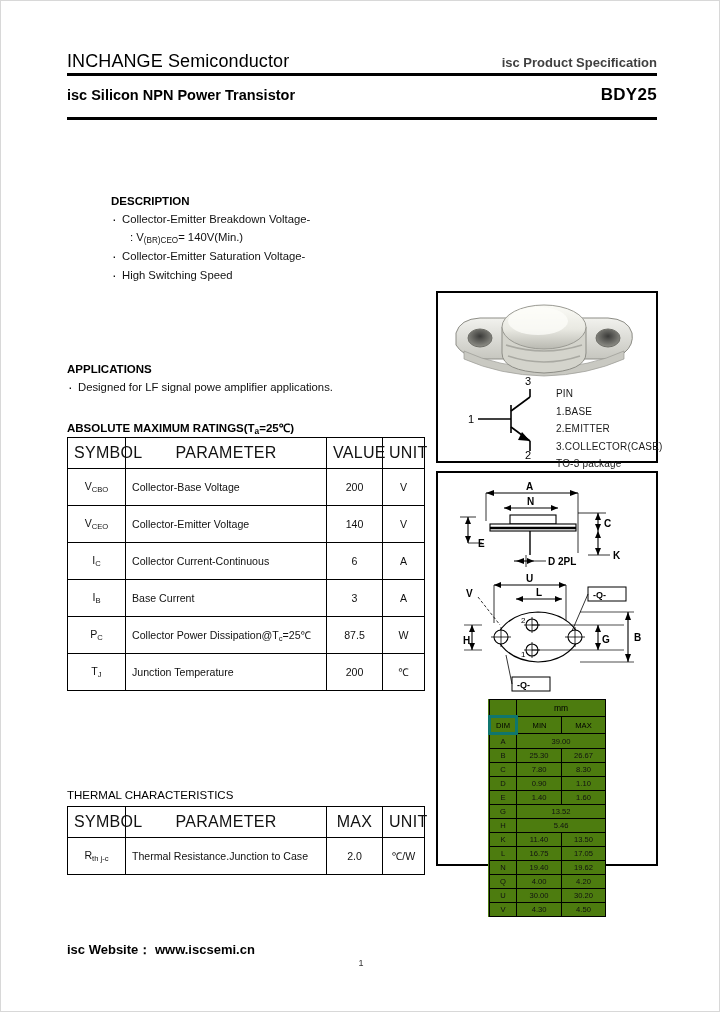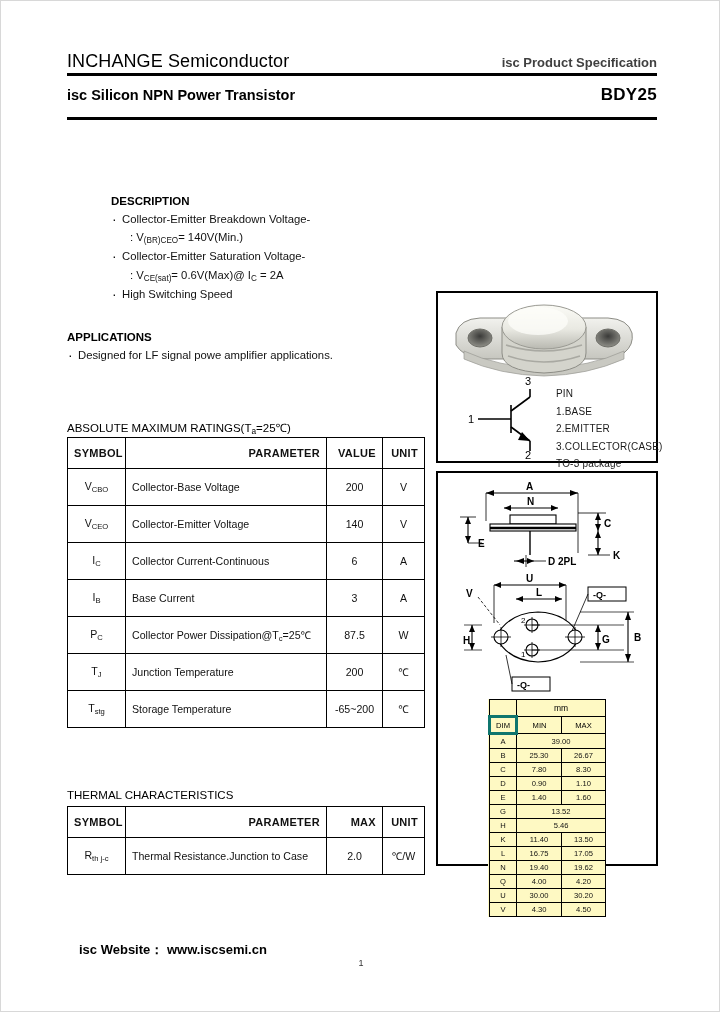--- a/index.html
+++ b/index.html
@@ -102,29 +102,29 @@
     top: -1px;
     font-size: 14px;
     line-height: 1.45;
   }
   .bullets li.cont { padding-left: 19px; }
   sub { font-size: 0.72em; vertical-align: -0.22em; }
 
   .app-block {
     position: absolute;
     left: 66px;
-    top: 330px;
+    top: 362px;
     width: 380px;
   }
   .ratings-head {
     position: absolute;
     left: 66px;
     top: 419px;
     font-size: 11.5px;
-    font-weight: normal;
+    font-weight: bold;
   }
   .thermal-head {
     position: absolute;
     left: 66px;
     top: 788px;
     font-size: 11.5px;
     font-weight: normal;
   }
 
   
@@ -138,23 +138,23 @@
   table.dt.ratings { left: 66px; top: 436px; }
   table.dt.thermal { left: 66px; top: 805px; }
   table.dt th, table.dt td {
     border: 1px solid #000;
     font-size: 10.6px;
     color: #111;
     padding: 0 6px;
     vertical-align: middle;
   }
   table.dt th {
-    font-weight: bold;
-    font-size: 11px;
-    text-align: right;
+    font-weight: normal;
+    font-size: 16px;
+    text-align: center;
     height: 30px;
     letter-spacing: .3px;
   }
   table.dt td { height: 36px; }
   td.c-sym { text-align: center; width: 58px; }
   td.c-par { text-align: left; padding-left: 9px; }
   td.c-val { text-align: center; width: 0; }
   td.c-unit { text-align: center; width: 42px; }
   th.h-sym { width: 58px; }
   th.h-val { text-align: right; padding-right: 8px; }
@@ -184,21 +184,20 @@
     letter-spacing: .2px;
   }
 
   .footer-web {
     position: absolute;
     left: 66px;
     top: 940px;
     font-size: 13px;
     font-weight: bold;
     color: #000;
-    margin-left: 12px;
   }
   .footer-page {
     position: absolute;
     left: 0;
     top: 957px;
     width: 720px;
     text-align: center;
     font-size: 9px;
     color: #333;
   }
@@ -219,21 +218,20 @@
     <div class="hdr-part">BDY25</div>
   </div>
   <div class="rule-thick rule-2"></div>
 
   <div class="desc-block">
     <div class="sec-title">DESCRIPTION</div>
     <ul class="bullets">
       <li class="dot">Collector-Emitter Breakdown Voltage-</li>
       <li class="cont">: V<sub>(BR)CEO</sub>= 140V(Min.)</li>
       <li class="dot">Collector-Emitter Saturation Voltage-</li>
-      <li class="cont">: V<sub>CE(sat)</sub>= 0.6V(Max)@ I<sub>C</sub> = 2A</li>
       <li class="dot">High Switching Speed</li>
     </ul>
   </div>
 
   <div class="app-block">
     <div class="sec-title">APPLICATIONS</div>
     <ul class="bullets">
       <li class="dot">Designed for LF signal powe amplifier applications.</li>
     </ul>
   </div>
@@ -282,26 +280,20 @@
       <tr class="no-top-rule">
         <td class="c-sym">P<sub>C</sub></td>
         <td class="c-par">Collector Power Dissipation@T<sub>c</sub>=25℃</td>
         <td class="c-val">87.5</td>
         <td class="c-unit">W</td>
       </tr>
       <tr>
         <td class="c-sym">T<sub>J</sub></td>
         <td class="c-par">Junction Temperature</td>
         <td class="c-val">200</td>
-        <td class="c-unit">℃</td>
-      </tr>
-      <tr>
-        <td class="c-sym">T<sub>stg</sub></td>
-        <td class="c-par">Storage Temperature</td>
-        <td class="c-val">-65~200</td>
         <td class="c-unit">℃</td>
       </tr>
     </tbody>
   </table>
 
   <div class="thermal-head">THERMAL CHARACTERISTICS</div>
   <table class="dt thermal">
     <colgroup>
         <col style="width:58px">
         <col>
@@ -487,21 +479,21 @@
         <rect x="150" y="114" width="38" height="14" fill="#fff" stroke="#000" stroke-width="1"></rect>
         <text x="155" y="125" fill="#000" stroke="none" font-size="9" font-weight="bold">-Q-</text>
         <line x1="150" y1="121" x2="134" y2="158" stroke-width=".8"></line>
 
         <rect x="74" y="204" width="38" height="14" fill="#fff" stroke="#000" stroke-width="1"></rect>
         <text x="79" y="215" fill="#000" stroke="none" font-size="9" font-weight="bold">-Q-</text>
         <line x1="74" y1="211" x2="68" y2="182" stroke-width=".8"></line>
       </g>
     </svg>
 
-    <table style="position:absolute; left:50px; top:226px; width:118px; border-collapse:collapse; background:#fef9c3;">
+    <table style="position:absolute; left:50px; top:226px; width:118px; border-collapse:collapse; background:#4d7c0f;">
       <tbody>
           <tr>
         <td style="border:1px solid #000; width:26px; height:13px;"></td>
         <td colspan="2" style="border:1px solid #000; text-align:center; font-size:8.5px; height:13px;">mm</td>
       </tr>
       <tr>
         <td style="border:3px solid #0f766e; text-align:center; font-size:7.6px; height:12px;">DIM</td>
         <td style="border:1px solid #000; text-align:center; font-size:7.6px; width:46px;">MIN</td>
         <td style="border:1px solid #000; text-align:center; font-size:7.6px; width:46px;">MAX</td>
       </tr>

